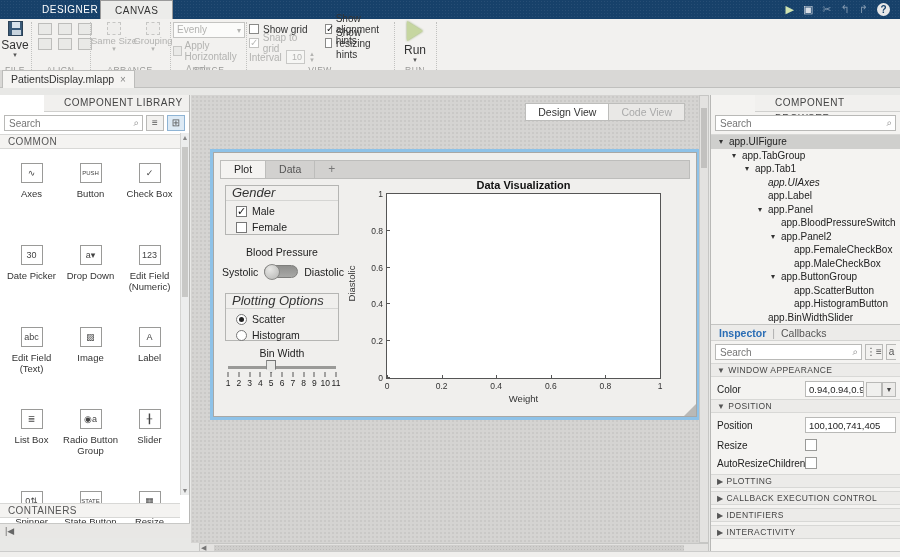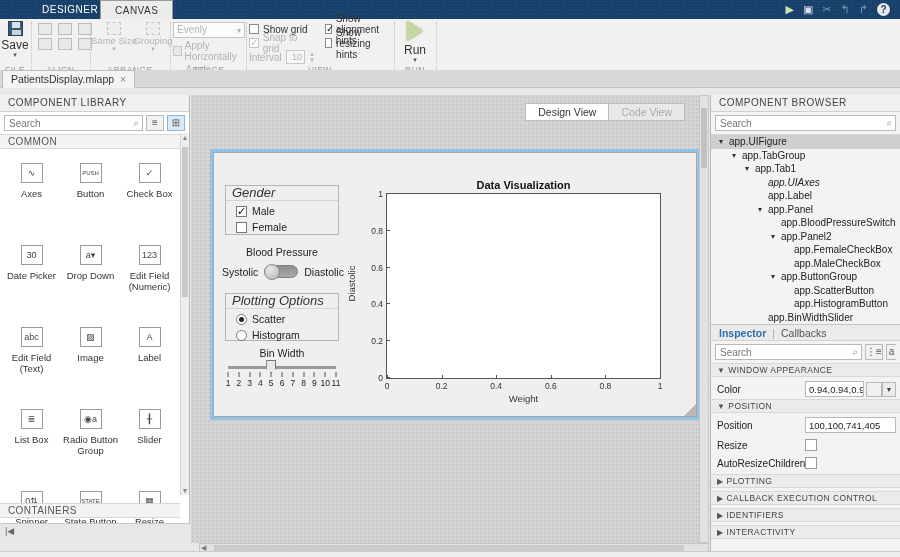--- a/index.html
+++ b/index.html
@@ -52,21 +52,21 @@
   #doc-tab .close { color:#888; margin-left:6px; font-size:10px; }
 
   
   #left-panel { position:absolute; left:0; top:95px; width:190px; height:443px; background:#fff; border-right:1px solid #b8b8b6; }
   #center { position:absolute; left:191px; top:95px; width:508px; height:448px; background:#d5d4d2;
     background-image:radial-gradient(#cac9c7 1px, transparent 1px); background-size:4px 4px; }
   #canvas-vscroll { position:absolute; left:699px; top:95px; width:10px; height:448px; background:#e3e2e0; border:1px solid #c6c6c4; }
   #canvas-vscroll .thumb { position:absolute; left:1px; top:12px; width:6px; height:60px; background:#c2c1bf; }
   #right-panel { position:absolute; left:710px; top:95px; width:190px; height:462px; background:#f4f3f1; border-left:1px solid #b8b8b6; }
 
-  .panel-header { height:17px; line-height:16px; padding-left:8px; background:#f1f0ee; border-bottom:1px solid #d0d0ce; font-size:10px; letter-spacing:.5px; color:#444; }
+  .panel-header { height:17px; line-height:16px; padding-left:20px; background:#f1f0ee; border-bottom:1px solid #d0d0ce; font-size:10px; letter-spacing:.5px; color:#444;margin-left:44px; }
   .search-row { display:flex; align-items:center; gap:3px; padding:3px 4px; }
   .search-box { flex:1; height:16px; border:1px solid #b9b9b7; background:#fff; position:relative; display:flex; align-items:center; }
   .search-box input { border:none; outline:none; width:100%; height:14px; font-size:10px; padding:0 14px 0 4px; font-family:"Liberation Sans",sans-serif; color:#999; background:transparent; }
   .mag { position:absolute; right:3px; top:1px; font-size:10px; color:#888; }
   .view-btn { width:18px; height:16px; border:1px solid #b9b9b7; background:#f2f1ef; font-size:10px; text-align:center; line-height:14px; color:#555; }
   .view-btn.active { background:#ddeaf5; border-color:#8fb4d4; }
 
   
   .lib-sec-head { height:15px; line-height:14px; padding-left:8px; background:#f4f3f1; border-top:1px solid #d8d8d6; border-bottom:1px solid #d8d8d6; font-size:10px; color:#555; letter-spacing:.4px; }
   #lib-grid { display:grid; grid-template-columns:repeat(3,1fr); padding:4px 10px 0 2px; row-gap:6px; }
@@ -376,20 +376,25 @@
 </div>
 
 <div id="center">
   <div id="view-toggle">
     <span class="vt-btn active">Design View</span>
     <span class="vt-btn">Code View</span>
   </div>
 
   <div id="figure">
 
+    <div id="app-tabstrip">
+      <span class="app-tab active">Plot</span>
+      <span class="app-tab">Data</span>
+      <span class="app-tab add">+</span>
+    </div>
 
     <div class="app-panel" style="top:32px; height:50px;">
       <div class="app-panel-title">Gender</div>
       <div class="cbx-row">
         <span class="cbx checked"></span>
         <span>Male</span>
       </div>
       <div class="cbx-row">
         <span class="cbx"></span>
         <span>Female</span>

